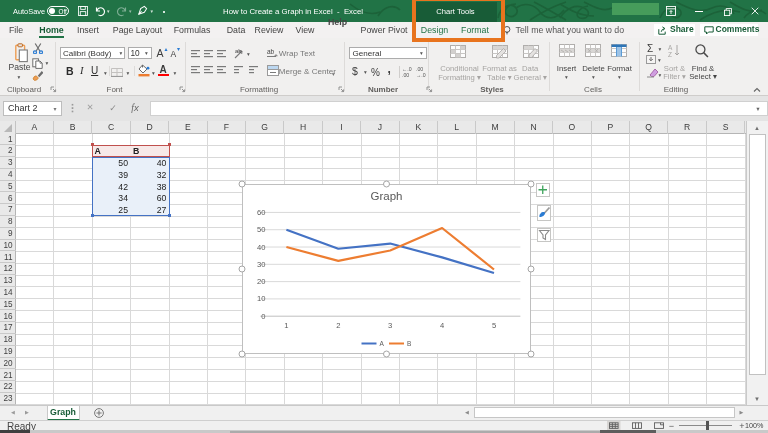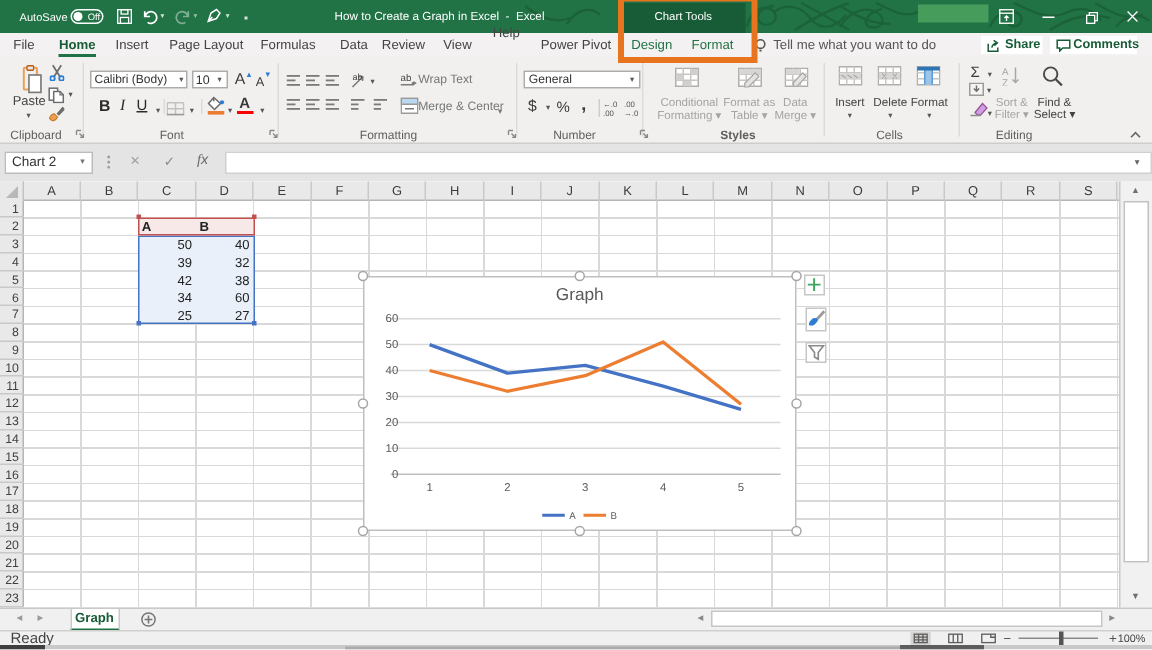--- a/index.html
+++ b/index.html
@@ -70,21 +70,21 @@
 </svg>
 <div class="ab" style="left:0;top:22px;width:768px;height:16px;background:#f3f1f1"></div>
 <div class="ab" style="top:30.00px;left:16.00px;line-height:10.1px;font-size:8.8px;color:#444;font-weight:normal;white-space:nowrap;transform:translate(-50%,-50%);">File</div>
 <div class="ab" style="top:30.00px;left:51.50px;line-height:10.1px;font-size:8.8px;color:#185c37;font-weight:bold;white-space:nowrap;transform:translate(-50%,-50%);">Home</div>
 <div class="ab" style="top:30.00px;left:88.00px;line-height:10.1px;font-size:8.8px;color:#444;font-weight:normal;white-space:nowrap;transform:translate(-50%,-50%);">Insert</div>
 <div class="ab" style="top:30.00px;left:137.50px;line-height:10.1px;font-size:8.8px;color:#444;font-weight:normal;white-space:nowrap;transform:translate(-50%,-50%);">Page Layout</div>
 <div class="ab" style="top:30.00px;left:192.00px;line-height:10.1px;font-size:8.8px;color:#444;font-weight:normal;white-space:nowrap;transform:translate(-50%,-50%);">Formulas</div>
 <div class="ab" style="top:30.00px;left:236.00px;line-height:10.1px;font-size:8.8px;color:#444;font-weight:normal;white-space:nowrap;transform:translate(-50%,-50%);">Data</div>
 <div class="ab" style="top:30.00px;left:269.00px;line-height:10.1px;font-size:8.8px;color:#444;font-weight:normal;white-space:nowrap;transform:translate(-50%,-50%);">Review</div>
 <div class="ab" style="top:30.00px;left:305.00px;line-height:10.1px;font-size:8.8px;color:#444;font-weight:normal;white-space:nowrap;transform:translate(-50%,-50%);">View</div>
-<div class="ab" style="top:22px;left:337.50px;line-height:10.1px;font-size:8.8px;color:#444;font-weight:normal;white-space:nowrap;transform:translate(-50%,-50%);">Help</div>
+<div class="ab" style="top:22px;left:337.50px;line-height:10.1px;font-size:8.8px;color:#444;font-weight:bold;white-space:nowrap;transform:translate(-50%,-50%);">Help</div>
 <div class="ab" style="top:30.00px;left:384.00px;line-height:10.1px;font-size:8.8px;color:#444;font-weight:normal;white-space:nowrap;transform:translate(-50%,-50%);">Power Pivot</div>
 <div class="ab" style="top:30.00px;left:434.50px;line-height:10.1px;font-size:8.8px;color:#217346;font-weight:normal;white-space:nowrap;transform:translate(-50%,-50%);">Design</div>
 <div class="ab" style="top:30.00px;left:475.00px;line-height:10.1px;font-size:8.8px;color:#217346;font-weight:normal;white-space:nowrap;transform:translate(-50%,-50%);">Format</div>
 <div class="ab" style="left:39px;top:35.8px;width:25px;height:2px;background:#217346"></div>
 <svg class="ab" style="left:503px;top:25.5px" width="9" height="9" viewBox="0 0 9 9">
 <circle cx="4" cy="3.4" r="2.9" fill="none" stroke="#555" stroke-width="1"></circle>
 <path d="M3,6.4 L5,6.4 M3.3,7.8 L4.7,7.8" stroke="#555"></path>
 </svg>
 <div class="ab" style="top:30.00px;left:515.50px;line-height:10.1px;font-size:8.8px;color:#555;font-weight:normal;white-space:nowrap;transform:translateY(-50%);">Tell me what you want to do</div>
 <div class="ab" style="left:654px;top:23.5px;width:41px;height:12.5px;background:#fff"></div>
@@ -102,21 +102,21 @@
 <div class="ab" style="left:0;top:38px;width:768px;height:57.5px;background:#f1f0ef;border-bottom:1px solid #cfcdcb"></div>
 <div class="ab" style="left:55.0px;top:42px;width:1px;height:49px;background:#dddbd9"></div>
 <div class="ab" style="left:185.0px;top:42px;width:1px;height:49px;background:#dddbd9"></div>
 <div class="ab" style="left:344.0px;top:42px;width:1px;height:49px;background:#dddbd9"></div>
 <div class="ab" style="left:428.0px;top:42px;width:1px;height:49px;background:#dddbd9"></div>
 <div class="ab" style="left:549.0px;top:42px;width:1px;height:49px;background:#dddbd9"></div>
 <div class="ab" style="left:639.0px;top:42px;width:1px;height:49px;background:#dddbd9"></div>
 <div class="ab" style="top:89.50px;left:24.00px;line-height:9.2px;font-size:8.0px;color:#605e5c;font-weight:normal;white-space:nowrap;transform:translate(-50%,-50%);">Clipboard</div>
 <div class="ab" style="top:89.50px;left:114.50px;line-height:9.2px;font-size:8.0px;color:#605e5c;font-weight:normal;white-space:nowrap;transform:translate(-50%,-50%);">Font</div>
 <div class="ab" style="top:89.50px;left:259.00px;line-height:9.2px;font-size:8.0px;color:#605e5c;font-weight:normal;white-space:nowrap;transform:translate(-50%,-50%);">Formatting</div>
-<div class="ab" style="top:89.50px;left:383.00px;line-height:9.2px;font-size:8.0px;color:#605e5c;font-weight:normal;white-space:nowrap;transform:translate(-50%,-50%);">Number</div>
+<div class="ab" style="top:89.50px;left:383.00px;line-height:9.2px;font-size:8.0px;color:#605e5c;font-weight:bold;white-space:nowrap;transform:translate(-50%,-50%);">Number</div>
 <div class="ab" style="top:89.50px;left:492.00px;line-height:9.2px;font-size:8.0px;color:#605e5c;font-weight:bold;white-space:nowrap;transform:translate(-50%,-50%);">Styles</div>
 <div class="ab" style="top:89.50px;left:593.00px;line-height:9.2px;font-size:8.0px;color:#605e5c;font-weight:normal;white-space:nowrap;transform:translate(-50%,-50%);">Cells</div>
 <div class="ab" style="top:89.50px;left:676.00px;line-height:9.2px;font-size:8.0px;color:#605e5c;font-weight:normal;white-space:nowrap;transform:translate(-50%,-50%);">Editing</div>
 <svg class="ab" style="left:49.5px;top:86px" width="7" height="7" viewBox="0 0 7 7">
 <path d="M1,1 L4,1 M1,1 L1,4 M3,3 L5.6,5.6 M5.6,3.4 L5.6,5.6 L3.4,5.6" fill="none" stroke="#888" stroke-width="0.9"></path>
 </svg>
 <svg class="ab" style="left:178.5px;top:86px" width="7" height="7" viewBox="0 0 7 7">
 <path d="M1,1 L4,1 M1,1 L1,4 M3,3 L5.6,5.6 M5.6,3.4 L5.6,5.6 L3.4,5.6" fill="none" stroke="#888" stroke-width="0.9"></path>
 </svg>
 <svg class="ab" style="left:337.5px;top:86px" width="7" height="7" viewBox="0 0 7 7">
@@ -277,21 +277,21 @@
 <rect x="0.5" y="0.5" width="15" height="12" fill="#fdfdfd" stroke="#b0aeac"></rect>
 <path d="M0.5,4.5 h15 M0.5,8.5 h15 M5.5,0.5 v12 M10.5,0.5 v12" stroke="#c8c6c4"></path>
       <rect x="1" y="1" width="9" height="3.5" fill="#d8d6d4"></rect>
       <path d="M14.5,6 l-6,6.5 -2.5,0 0,-2.5 6,-6.5 z" fill="#e4e2e0" stroke="#a8a6a4" stroke-width="0.8"></path>
 </svg>
 <div class="ab" style="left:459.5px;top:67.5px;transform:translate(-50%,-50%);font-size:7.7px;color:#a6a4a2;white-space:nowrap">Conditional</div>
 <div class="ab" style="left:459.5px;top:76.7px;transform:translate(-50%,-50%);font-size:7.7px;color:#a6a4a2;white-space:nowrap">Formatting ▾</div>
 <div class="ab" style="left:499.5px;top:67.5px;transform:translate(-50%,-50%);font-size:7.7px;color:#a6a4a2;white-space:nowrap">Format as</div>
 <div class="ab" style="left:499.5px;top:76.7px;transform:translate(-50%,-50%);font-size:7.7px;color:#a6a4a2;white-space:nowrap">Table ▾</div>
 <div class="ab" style="left:530.2px;top:67.5px;transform:translate(-50%,-50%);font-size:7.7px;color:#a6a4a2;white-space:nowrap">Data</div>
-<div class="ab" style="left:530.2px;top:76.7px;transform:translate(-50%,-50%);font-size:7.7px;color:#a6a4a2;white-space:nowrap">Merge ▾</div><svg class="ab" style="left:558.5px;top:44.0px" width="16" height="16" viewBox="0 0 16 16">
+<div class="ab" style="left:530.2px;top:76.7px;transform:translate(-50%,-50%);font-size:7.7px;color:#a6a4a2;white-space:nowrap">General ▾</div><svg class="ab" style="left:558.5px;top:44.0px" width="16" height="16" viewBox="0 0 16 16">
 <rect x="0.5" y="0.5" width="15" height="12" fill="#fdfdfd" stroke="#b0aeac"></rect>
 <path d="M0.5,4.5 h15 M0.5,8.5 h15 M5.5,0.5 v12 M10.5,0.5 v12" stroke="#c8c6c4"></path>
       <rect x="1" y="5" width="14" height="3.5" fill="#d8d6d4"></rect>
       <path d="M2,6 l3,2 m1,-2 l3,2 m1,-2 l3,2" stroke="#a8a6a4" stroke-width="0.7"></path>
 </svg>
 <svg class="ab" style="left:585.0px;top:44.0px" width="16" height="16" viewBox="0 0 16 16">
 <rect x="0.5" y="0.5" width="15" height="12" fill="#fdfdfd" stroke="#b0aeac"></rect>
 <path d="M0.5,4.5 h15 M0.5,8.5 h15 M5.5,0.5 v12 M10.5,0.5 v12" stroke="#c8c6c4"></path>
       <rect x="1" y="5" width="14" height="3.5" fill="#d8d6d4"></rect>
       <path d="M3,5 l3,3.5 m0,-3.5 l-3,3.5 m7,-3.5 l3,3.5 m0,-3.5 l-3,3.5" stroke="#a8a6a4" stroke-width="0.7"></path>

